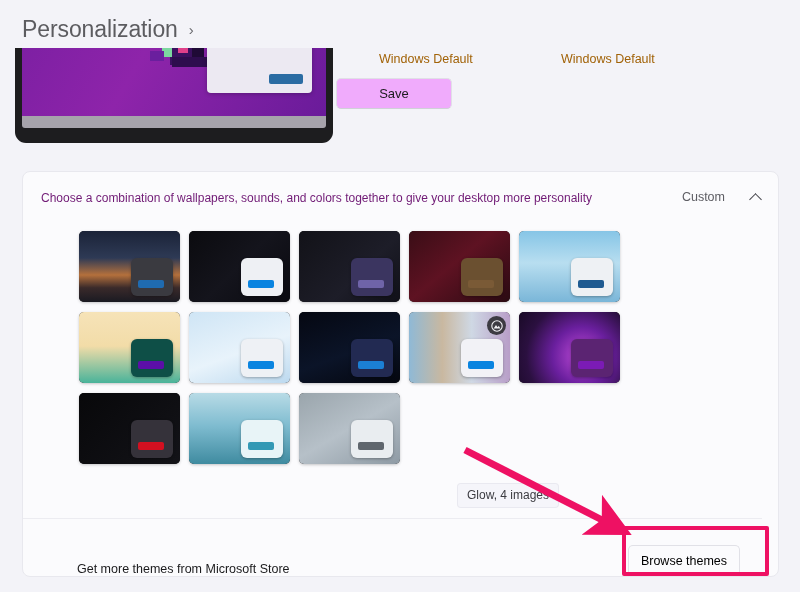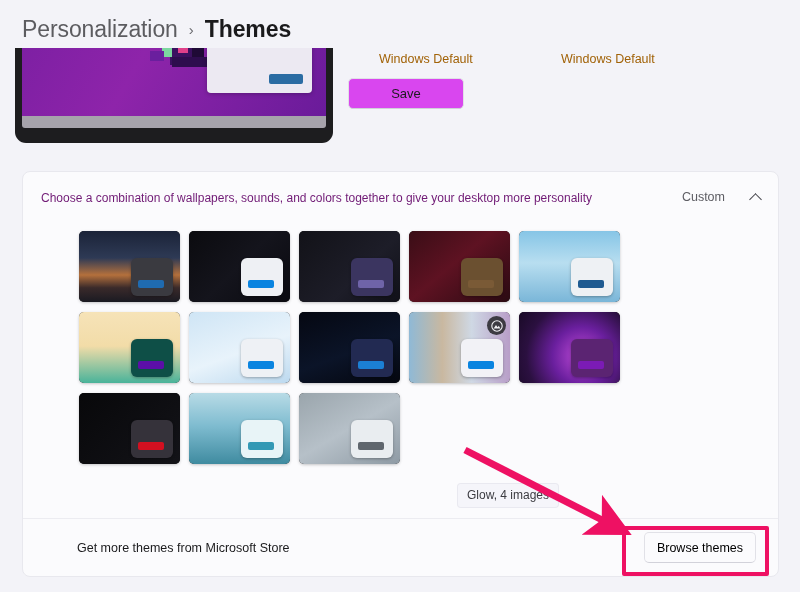--- a/index.html
+++ b/index.html
@@ -48,23 +48,23 @@
   }
   .dialog .btn { position: absolute; right: 9px; bottom: 9px; width: 34px; height: 10px; background: #2b6ca3; border-radius: 2px; }
   .stand { width: 100%; height: 12px; background: #a6a3ab; border-radius: 0 0 3px 3px; }
 
   
   .defaults { position: absolute; top: 52px; left: 345px; width: 440px; }
   .def-col { position: absolute; font-size: 12.5px; color: #a16207; }
   .def-col.c1 { left: 34px; top: 0; }
   .def-col.c2 { left: 216px; top: 0; }
   .save-btn {
-    position: absolute; left: 348px; top: 78px;
+    position: absolute; left: 336px; top: 78px;
     width: 116px; height: 31px;
-    background: #d946ef; border: 1px solid #e0e0e6;
+    background: #f0abfc; border: 1px solid #e0e0e6;
     border-bottom-color: #d0d0d8;
     border-radius: 5px;
     font-size: 13px; color: #1b1b1d;
     display: flex; align-items: center; justify-content: center;
     font-family: "Liberation Sans", sans-serif;
   }
 
   
   .card {
     position: absolute; left: 22px; top: 171px;
@@ -134,24 +134,24 @@
     padding: 4px 9px 5px 9px;
     background: rgba(243,243,248,.72);
     border: 1px solid rgba(225,225,233,.6);
     border-radius: 4px;
     font-size: 12px; color: #3b3b40;
     z-index: 30;
   }
 
   
   .card-foot {
-    position: absolute; left: 0; right: 0; bottom: 0;
+    position: absolute; left: 0; right: 16px; bottom: 0;
     height: 58px;
     border-top: 1px solid #ececf1;
-    display: flex; align-items: center; justify-content: space-between;
+    display: flex; align-items: flex-end; justify-content: space-between;
     padding: 0 22px 0 54px;
   }
   .foot-label { font-size: 12.5px; color: #1b1b1d; }
   .browse-btn {
     width: 112px; height: 31px;
     background: #fbfbfd; border: 1px solid #e1e1e7;
     border-bottom-color: #d2d2da;
     border-radius: 5px;
     font-size: 12.5px; color: #000000;
     display: flex; align-items: center; justify-content: center;
@@ -169,21 +169,20 @@
   .annot-arrow { position: absolute; left: 455px; top: 440px; z-index: 40; pointer-events: none; }
 </style>
 </head>
 <body>
 
 <div id="root">
 
   <div class="breadcrumb">
     <span class="bc-parent">Personalization</span>
     <span class="bc-sep">›</span>
-    <span class="bc-current">Themes</span>
   </div>
 
   <div class="preview-wrap">
     <div class="monitor">
       <div class="screen">
         <div class="art">
           <i style="left:28px;top:34px;width:30px;height:26px;background:#3b1060;"></i>
           <i style="left:50px;top:22px;width:12px;height:40px;background:#1f0a36;"></i>
           <i style="left:36px;top:18px;width:10px;height:30px;background:#e0408a;"></i>
 

